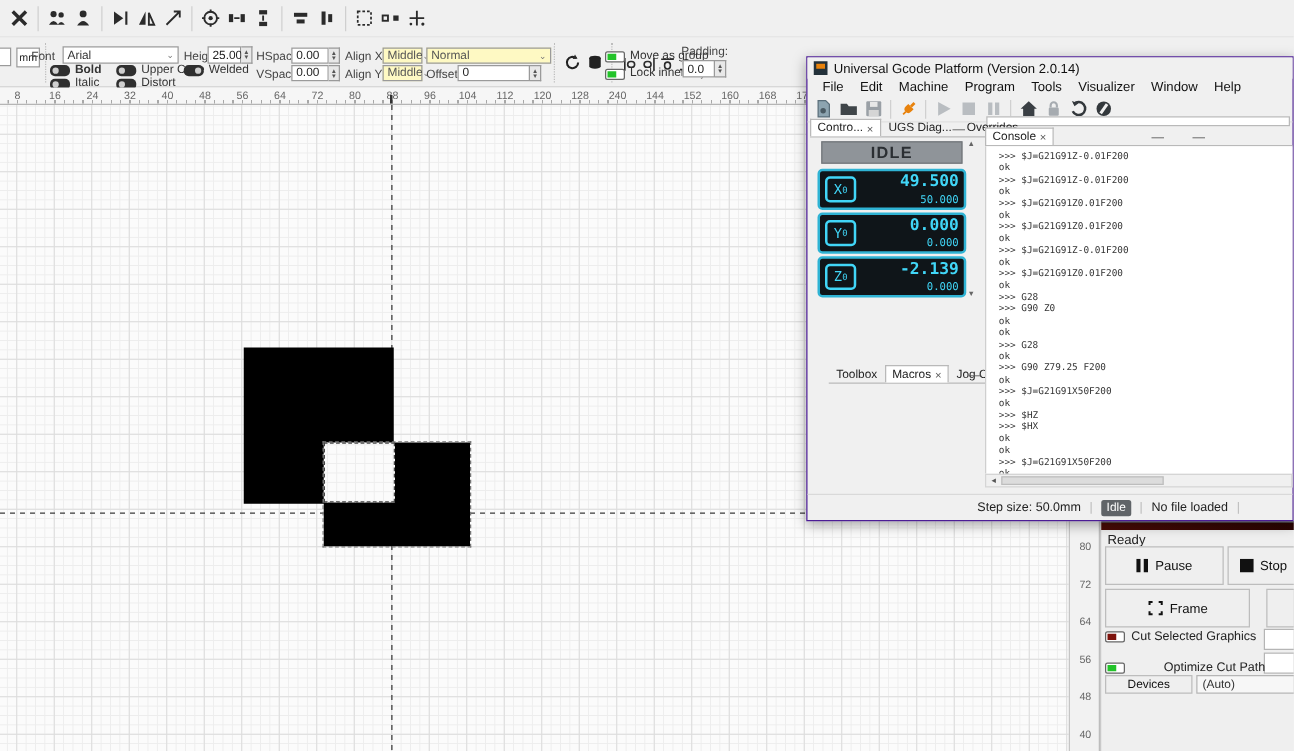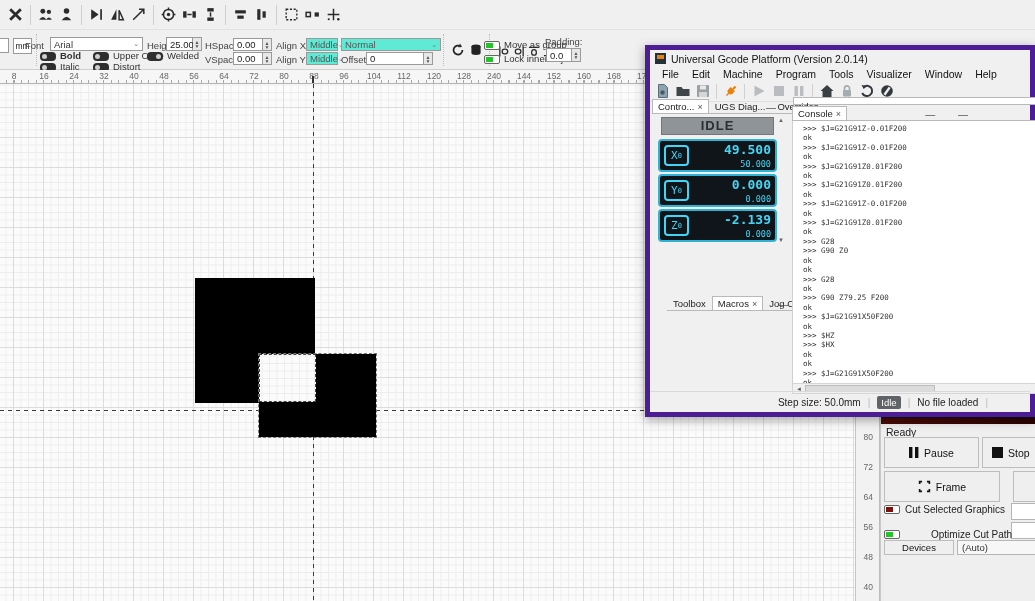--- a/index.html
+++ b/index.html
@@ -15,21 +15,21 @@
   .icon18 svg { width:17px; height:17px; }
 
   
   .toolbar2 { position:absolute; left:0; top:30px; width:1035px; height:40px; background:#f0f0f0; border-bottom:1px solid #cfcfcf; font-size:10px; color:#333; }
   .abs { position:absolute; }
   .lbl { font-size:9.5px; color:#444; white-space:nowrap; }
   .field { background:#fff; border:1px solid #9a9a9a; font-size:9.5px; color:#222; display:flex; align-items:center; padding:0 3px; }
   .field.num { justify-content:flex-start; }
   .stepper { background:#e8e8e8; border:1px solid #9a9a9a; border-left:none; display:flex; flex-direction:column; align-items:center; justify-content:center; font-size:5px; color:#555; line-height:4px; }
   .combo { background:#fff; border:1px solid #9a9a9a; font-size:9.5px; display:flex; align-items:center; justify-content:space-between; padding:0 3px; }
-  .combo.dis { background:#5eead4; color:#555; }
+  .combo.dis { background:#fef9c3; color:#555; }
   .combo .arr { font-size:7px; color:#777; }
   .tg { width:16px; height:9px; border-radius:4px; background:#2f2f2f; position:relative; display:inline-block; vertical-align:middle; }
   .tg::after { content:""; position:absolute; left:2px; top:2px; width:5px; height:5px; border-radius:50%; background:#cfcfcf; }
   .tg.on::after { left:auto; right:2px; }
   .gsw { width:16px; height:9px; border-radius:2px; border:1px solid #666; background:#fff; position:relative; display:inline-block; vertical-align:middle; }
   .gsw::before { content:""; position:absolute; left:1px; top:1px; width:7px; height:5px; background:#23c32a; }
   .gsw.red::before { background:#7d120c; }
   .tgrow { display:flex; align-items:flex-end; gap:4px; white-space:nowrap; font-size:9.5px; color:#333; }
   .dotsep { position:absolute; top:4px; height:32px; border-left:1px dotted #bdbdbd; }
   .icon16 { width:17px; height:17px; display:inline-flex; align-items:center; justify-content:center; }
@@ -76,21 +76,21 @@
   .lp-pause { left:3px; top:353px; width:95px; height:31px; }
   .lp-stop { left:101px; top:353px; width:60px; height:31px; justify-content:flex-start; padding-left:9px; }
   .lp-frame { left:3px; top:387px; width:116px; height:31px; }
   .lp-extra { left:132px; top:387px; width:23px; height:31px; }
   .lp-row { position:absolute; display:flex; align-items:center; gap:5px; font-size:10px; color:#222; white-space:nowrap; }
   .lp-box { position:absolute; width:25px; height:17px; background:#fff; border:1px solid #b5b5b5; }
   .lp-devices { left:3px; top:456px; width:70px; height:15px; font-size:9.5px; }
   .lp-auto { position:absolute; left:76px; top:456px; width:79px; height:15px; background:#f7f7f7; border:1px solid #b5b5b5; font-size:9.5px; color:#333; display:flex; align-items:center; padding-left:4px; }
 
   
-  .ugs { position:absolute; left:645px; top:45px; width:390px; height:372px; background:#f0f0f0; border:5px solid #4c1d95; box-shadow:0 3px 10px rgba(0,0,0,.35); z-index:10; }
+  .ugs { position:absolute; left:645px; top:45px; width:390px; height:372px; background:#f0f0f0; border:1px solid #4c1d95; box-shadow:0 3px 10px rgba(0,0,0,.35); z-index:10; }
   .ugs-titlebar { position:absolute; left:0; top:0; width:100%; height:17px; display:flex; align-items:center; padding-left:5px; gap:5px; background:#f0f0f0; }
   .ugs-title { font-size:10.5px; color:#111; }
   .ugs-appicon { width:11px; height:11px; background:#23313a; position:relative; }
   .ugs-appicon::after { content:""; position:absolute; left:2px; top:2px; width:7px; height:4px; background:#e8820c; }
   .ugs-menubar { position:absolute; left:0; top:17px; width:100%; height:14px; display:flex; align-items:center; padding-left:6px; gap:1px; }
   .ugs-menubar span { font-size:10.5px; padding:0 6px; color:#111; }
   .ugs-toolbar { position:absolute; left:0; top:31px; width:100%; height:21px; display:flex; align-items:center; padding-left:4px; gap:3px; border-bottom:1px solid #e0e0e0; }
   .ugs-toolbar .sep { width:1px; height:15px; background:#d0d0d0; margin:0 2px; }
   .cmd-input { position:absolute; left:143px; top:47px; width:243px; height:8px; background:#fff; border:1px solid #b9b9b9; }
 

